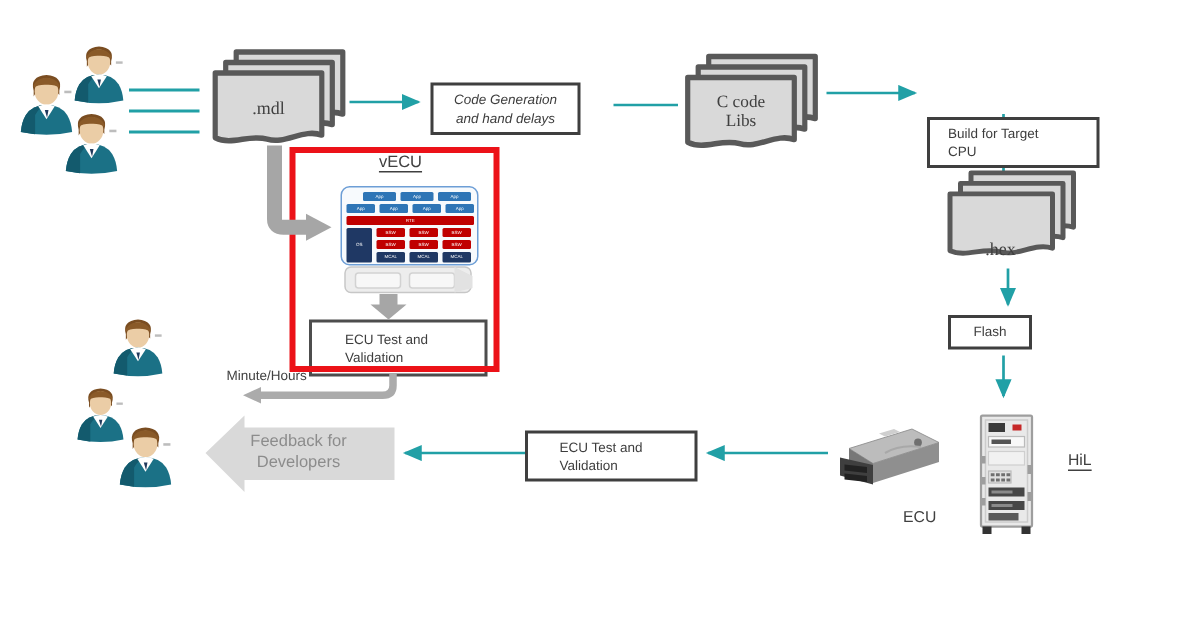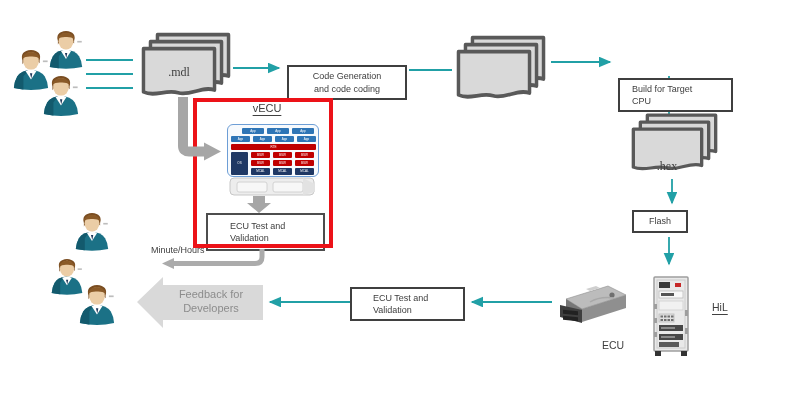--- a/index.html
+++ b/index.html
@@ -53,21 +53,21 @@
   .cell { position:absolute; color:#ffffff; font-size:3px; line-height:1;
           display:flex; align-items:center; justify-content:center; border-radius:1px; }
   .cell.app  { background:#2e75b6; }
   .cell.rte  { background:#c00000; }
   .cell.bsw  { background:#c00000; }
   .cell.navy { background:#1f3864; }
 
   .timing { position:absolute; font-size:9px; color:#404040; z-index:4; line-height:1.3; }
 
   #feedback-text {
-    position:absolute; left:160px; top:288px; width:102px; z-index:3;
+    position:absolute; left:148px; top:288px; width:102px; z-index:3;
     text-align:center; font-size:11px; line-height:1.25; color:#8c8c8c;
   }
   .devlabel { position:absolute; z-index:3; font-size:10.5px; color:#404040; }
 </style>
 </head>
 <body>
 
 <div id="stage">
 
   <svg class="layer" width="800" height="413" viewBox="0 0 800 413">
@@ -129,31 +129,35 @@
     <use href="#doc" x="9" y="7" width="78" height="57"></use>
     <use href="#doc" x="2" y="14" width="78" height="57"></use>
   </svg>
   <div class="stacklabel" style="left:149px; top:65px; width:60px;">.mdl</div>
 
   <svg class="layer" style="left:453px; top:34px; z-index:2" width="98" height="74" viewBox="0 0 98 74">
     <use href="#doc" x="16" y="0" width="78" height="57"></use>
     <use href="#doc" x="9" y="7" width="78" height="57"></use>
     <use href="#doc" x="2" y="14" width="78" height="57"></use>
   </svg>
+  <div class="stacklabel small" style="left:464px; top:62px; width:60px;">
+    <span>C code</span><br>
+    <span>Libs</span>
+  </div>
 
   <svg class="layer" style="left:628px; top:112px; z-index:2" width="95" height="68" viewBox="0 0 95 68">
     <use href="#doc" x="16" y="0" width="75" height="50"></use>
     <use href="#doc" x="9" y="7" width="75" height="50"></use>
     <use href="#doc" x="2" y="14" width="75" height="50"></use>
   </svg>
   <div class="stacklabel" style="left:637px; top:143px; width:60px;margin-top:16px;">.hex</div>
 
-  <div class="flowbox center" style="left:287px; top:65px; width:120px; height:35px;">
+  <div class="flowbox center" style="left:287px; top:55px; width:100px; height:35px;font-style:italic;">
     <span>Code Generation</span>
-    <span>and code coding</span>
+    <span>and hand delays</span>
   </div>
 
   <div class="flowbox" style="left:618px; top:38px; width:115px; height:34px; padding-left:12px;margin-top:40px;">
     <span>Build for Target</span>
     <span>CPU</span>
   </div>
 
   <div class="flowbox center" style="left:632px; top:210px; width:56px; height:23px;">
     <span>Flash</span>
   </div>

